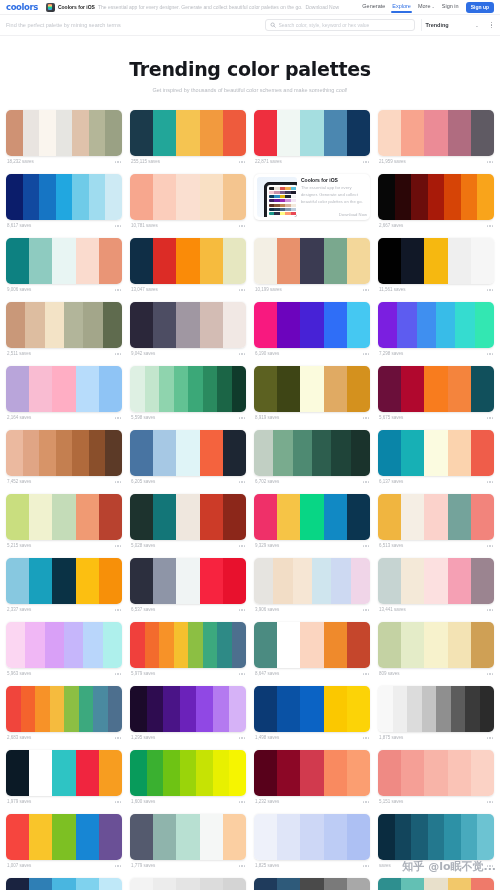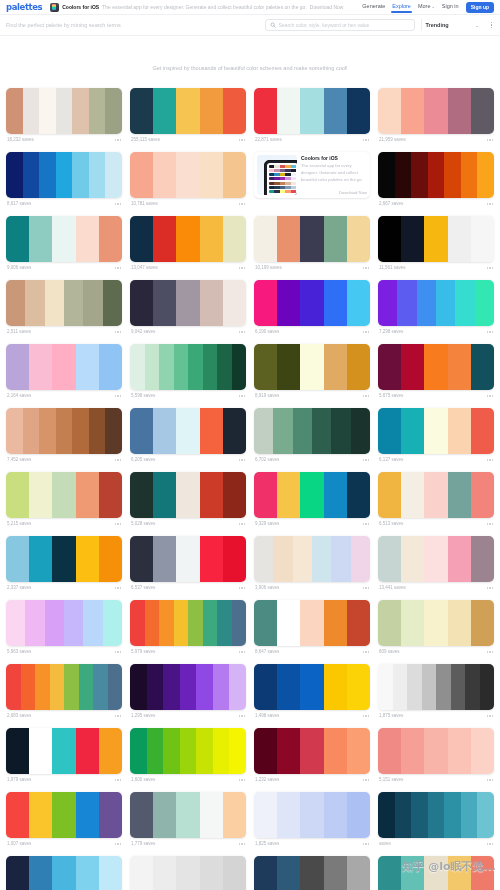--- a/index.html
+++ b/index.html
@@ -143,21 +143,21 @@
     font-size:11px; font-weight:700; color:#9aa0aa;
     opacity:0.82; white-space:nowrap;
     text-shadow: 0 1px 1px rgba(255,255,255,0.8);
     pointer-events:none;
   }
 </style>
 </head>
 <body>
 
 <div class="topbar">
-  <div class="logo">palettes</div>
+  <div class="logo">coolors</div>
   <div class="promo-inline">
     <span class="promo-appicon"></span>
     <span class="promo-strong">Coolors for iOS</span>
     <span class="promo-text">The essential app for every designer. Generate and collect beautiful color palettes on the go.</span>
     <span class="promo-link">Download Now</span>
   </div>
   <div class="nav">
     <span class="nav-item">Generate</span>
     <span class="nav-item active">Explore</span>
     <span class="nav-item"><span>More</span><span class="caret">⌄</span></span>
@@ -180,20 +180,21 @@
     <span class="caret">⌄</span>
   </div>
   <div class="kebab">
       <i></i>
       <i></i>
       <i></i>
     </div>
 </div>
 
 <div class="hero">
+  <h1>Trending color palettes</h1>
   <p>Get inspired by thousands of beautiful color schemes and make something cool!</p>
 </div>
 
 <div class="grid" id="grid">
     <div class="card">
       <div class="swatches">
         <span style="background: rgb(207, 146, 116);"></span>
         <span style="background: rgb(233, 228, 224);"></span>
         <span style="background: rgb(250, 245, 238);"></span>
         <span style="background: rgb(230, 229, 225);"></span>

